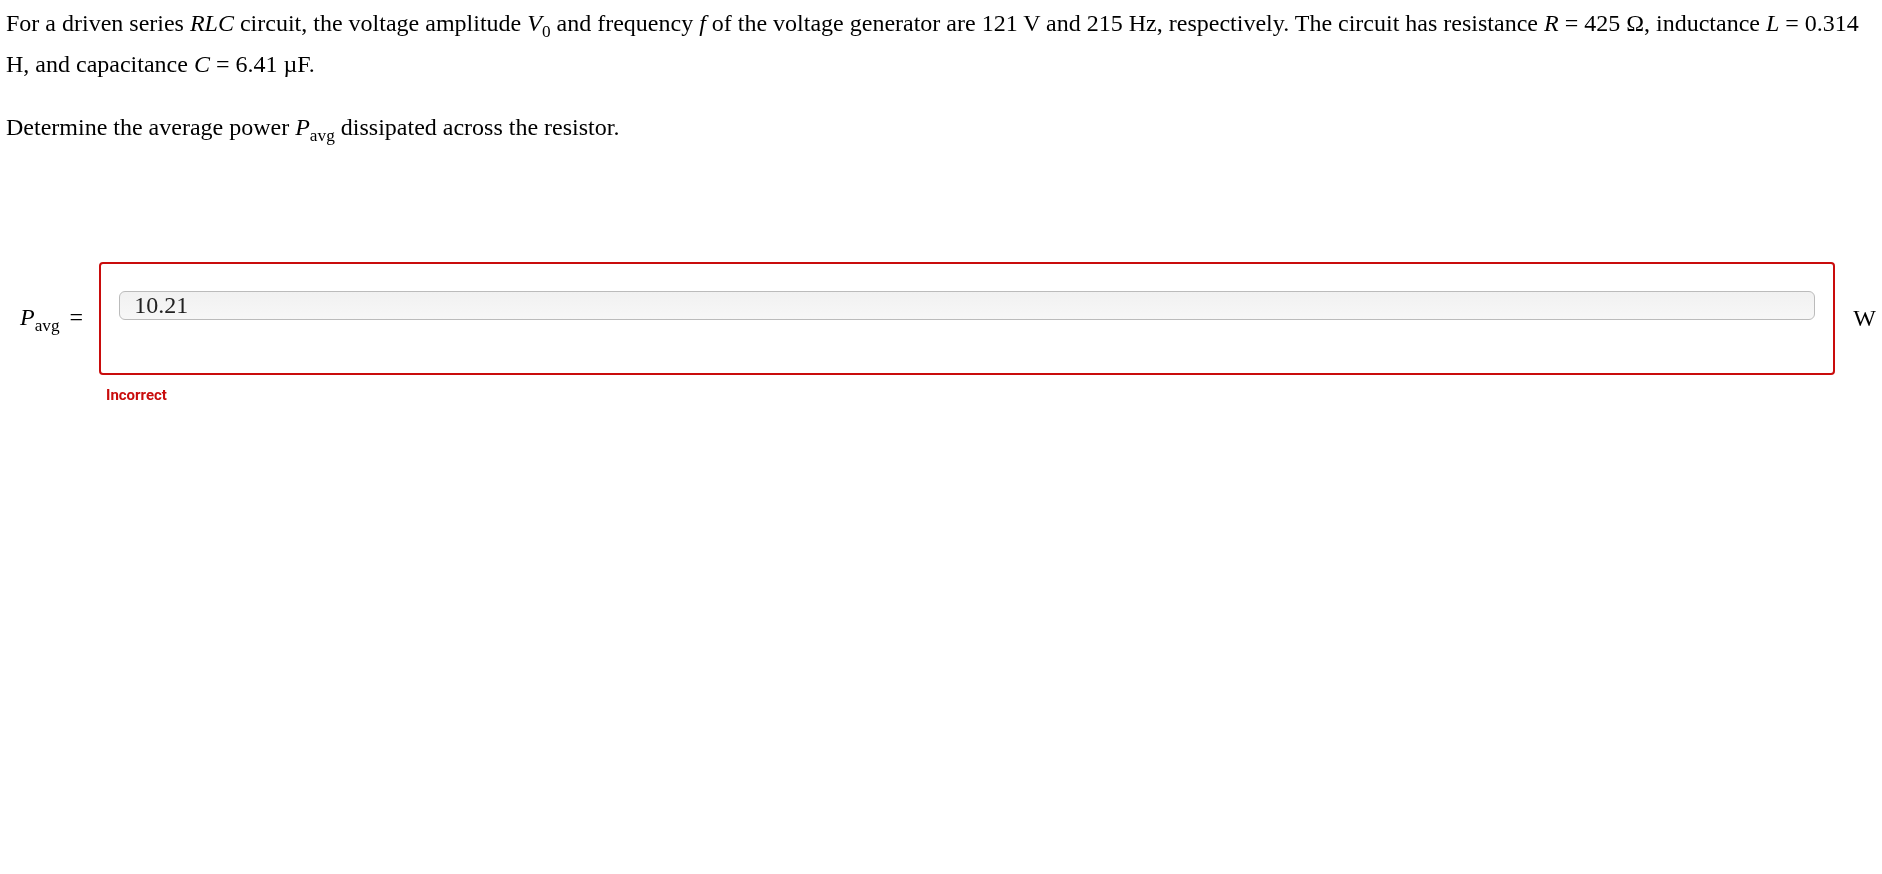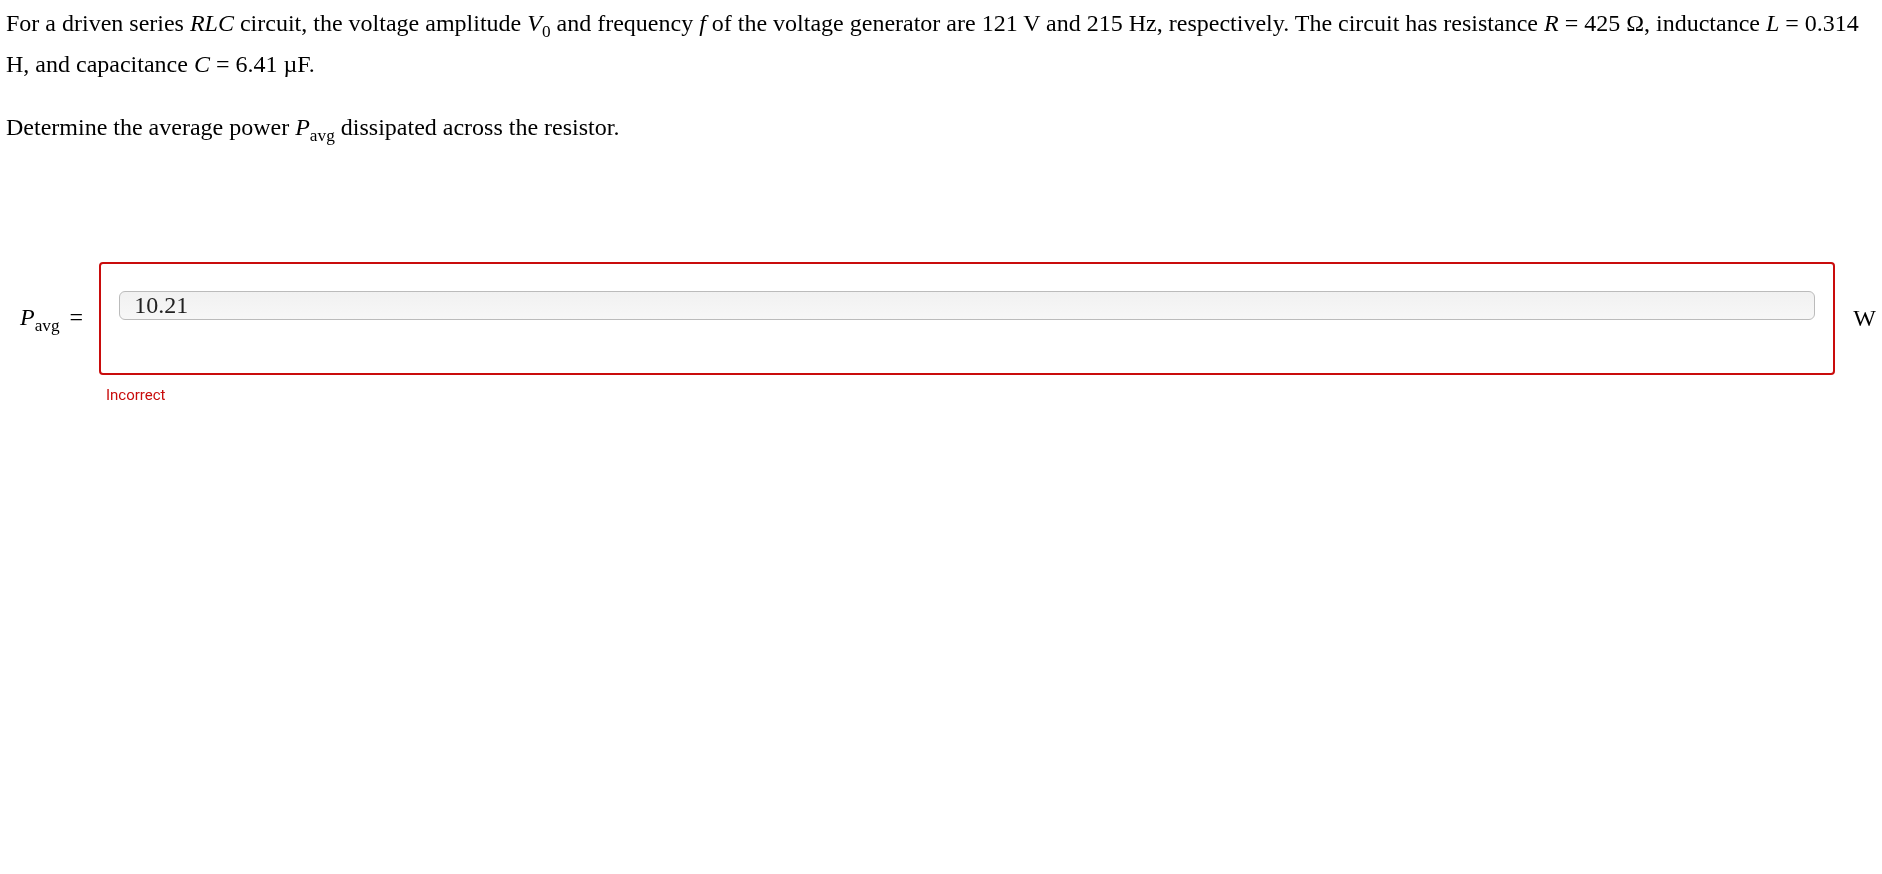--- a/index.html
+++ b/index.html
@@ -53,21 +53,21 @@
     padding: 0 14px;
     border: 1px solid #bbb;
     border-radius: 6px;
     background: linear-gradient(#f1f1f1, #f7f7f7);
     color: #222;
     outline: none;
   }
   .feedback {
     font-family: -apple-system, BlinkMacSystemFont, "Segoe UI", Roboto, Arial, sans-serif;
     font-size: 15px;
-    font-weight: 400;
+    font-weight: 700;
     color: #c90c0c;
     margin-top: 8px;
     margin-left: 100px;
   }
   .unit {
     margin-left: 6px;
     font-family: Georgia, 'Times New Roman', serif;
   }
   .eq {
     font-style: normal;

